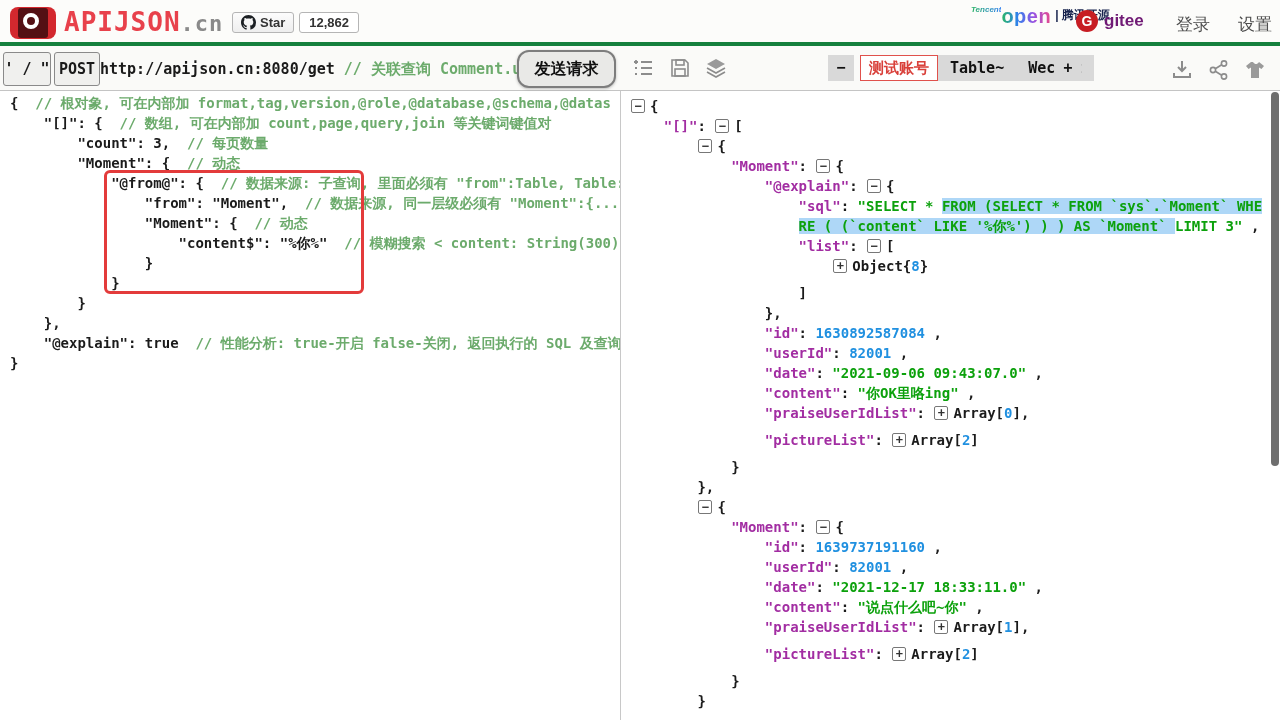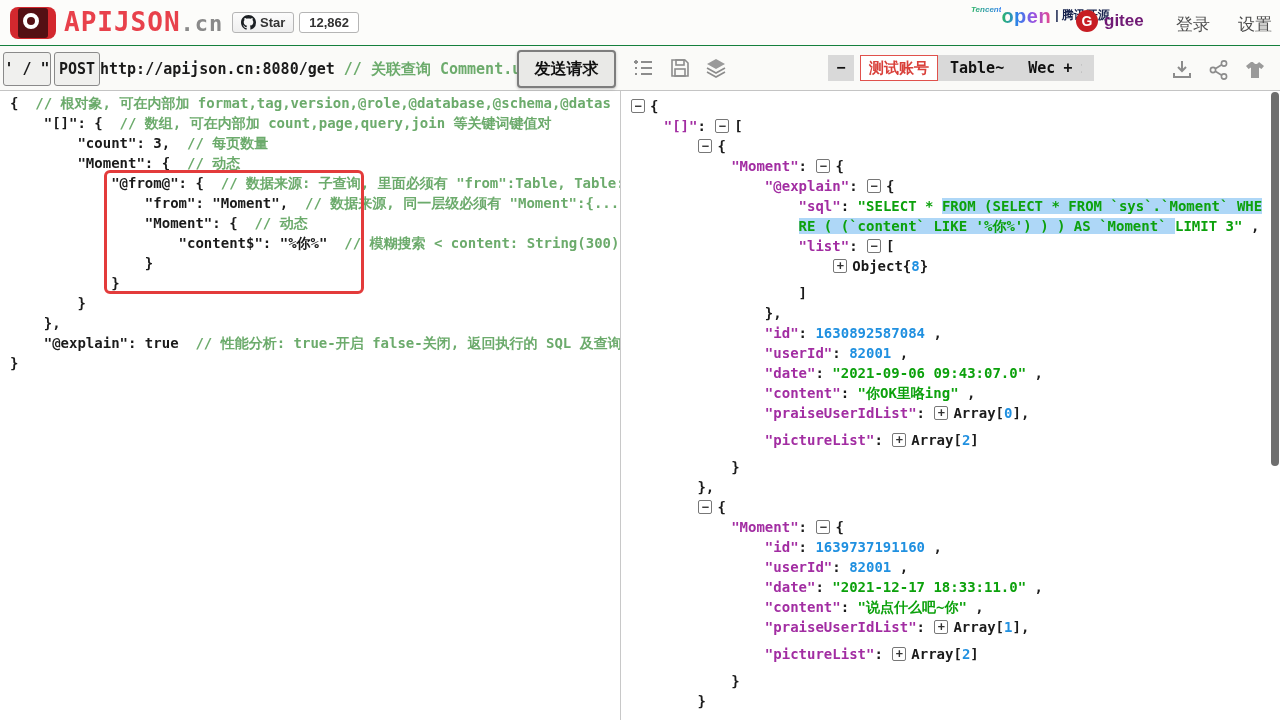--- a/index.html
+++ b/index.html
@@ -1,21 +1,21 @@
 <!DOCTYPE html>
 <html><head>
 <meta charset="utf-8">
 <style>
   * { box-sizing: border-box; margin: 0; padding: 0; }
   html,body { width:1280px; height:720px; overflow:hidden; background:#fff;
     font-family:"Liberation Sans", sans-serif; }
 
   
   .header { position:absolute; left:0; top:0; width:1280px; height:46px;
-    background:#fcfcfa; border-bottom:1px solid #15803d; z-index:5; }
+    background:#fcfcfa; border-bottom:4px solid #15803d; z-index:5; }
   .logo-icon { position:absolute; left:10px; top:7px; width:46px; height:32px;
     background:#d3282e; border-radius:8px; }
   .logo-icon .inner { position:absolute; left:8px; right:8px; top:1px; bottom:1px;
     background:#541014; border-radius:3px; }
   .logo-icon .ring { position:absolute; left:50%; top:50%; width:16px; height:16px;
     margin:-10px 0 0 -10px; border:4px solid #fff; border-radius:50%; }
   .brand { position:absolute; left:64px; top:7px; font-weight:bold; font-size:26px;
     font-family:"DejaVu Sans Mono", monospace; letter-spacing:1px; }
   .brand .name { color:#e8414b; }
   .brand .suffix { color:#8a8a8a; font-size:22px; }
@@ -47,21 +47,21 @@
     background:#fafaf8; border-bottom:1px solid #c4c4c4; z-index:4; }
   .tb-btn { position:absolute; top:6px; height:34px; background:#f0f0ee;
     border:1px solid #8a8a8a; border-radius:3px; font-family:"DejaVu Sans Mono", monospace;
     font-weight:bold; font-size:15px; color:#1a1a1a; display:flex; align-items:center;
     justify-content:center; cursor:pointer; }
   .url-box { position:absolute; left:100px; top:10px; width:418px; height:26px;
     font-family:"DejaVu Sans Mono", monospace; font-weight:bold; font-size:15px;
     white-space:nowrap; overflow:hidden; color:#1a1a1a; line-height:26px; cursor:text; }
   .url-box .cm { color:#6cab6c; }
   .send-btn { position:absolute; left:517px; top:4px; width:99px; height:38px;
-    background:#e9e9e7; border:2px solid #7d7d7d; border-radius:4px; font-weight:bold;
+    background:#e9e9e7; border:2px solid #7d7d7d; border-radius:12px; font-weight:bold;
     font-size:16px; color:#111; display:flex; align-items:center; justify-content:center;
     box-shadow:0 1px 3px rgba(0,0,0,0.25); cursor:pointer; z-index:6; }
   .tb-icon { position:absolute; top:10px; width:24px; height:24px; cursor:pointer; }
   .minus-btn { position:absolute; left:828px; top:9px; width:26px; height:26px;
     background:#d9d9d9; display:flex; align-items:center; justify-content:center;
     font-weight:bold; font-size:16px; color:#111; cursor:pointer; }
   .tabs { position:absolute; left:860px; top:9px; height:26px; display:flex; align-items:stretch;
     font-family:"DejaVu Sans Mono", monospace; }
   .tab-active { background:#fff; border:1px solid #e0514c; color:#d9403a; font-weight:bold;
     font-size:15px; padding:0 8px; display:flex; align-items:center;

